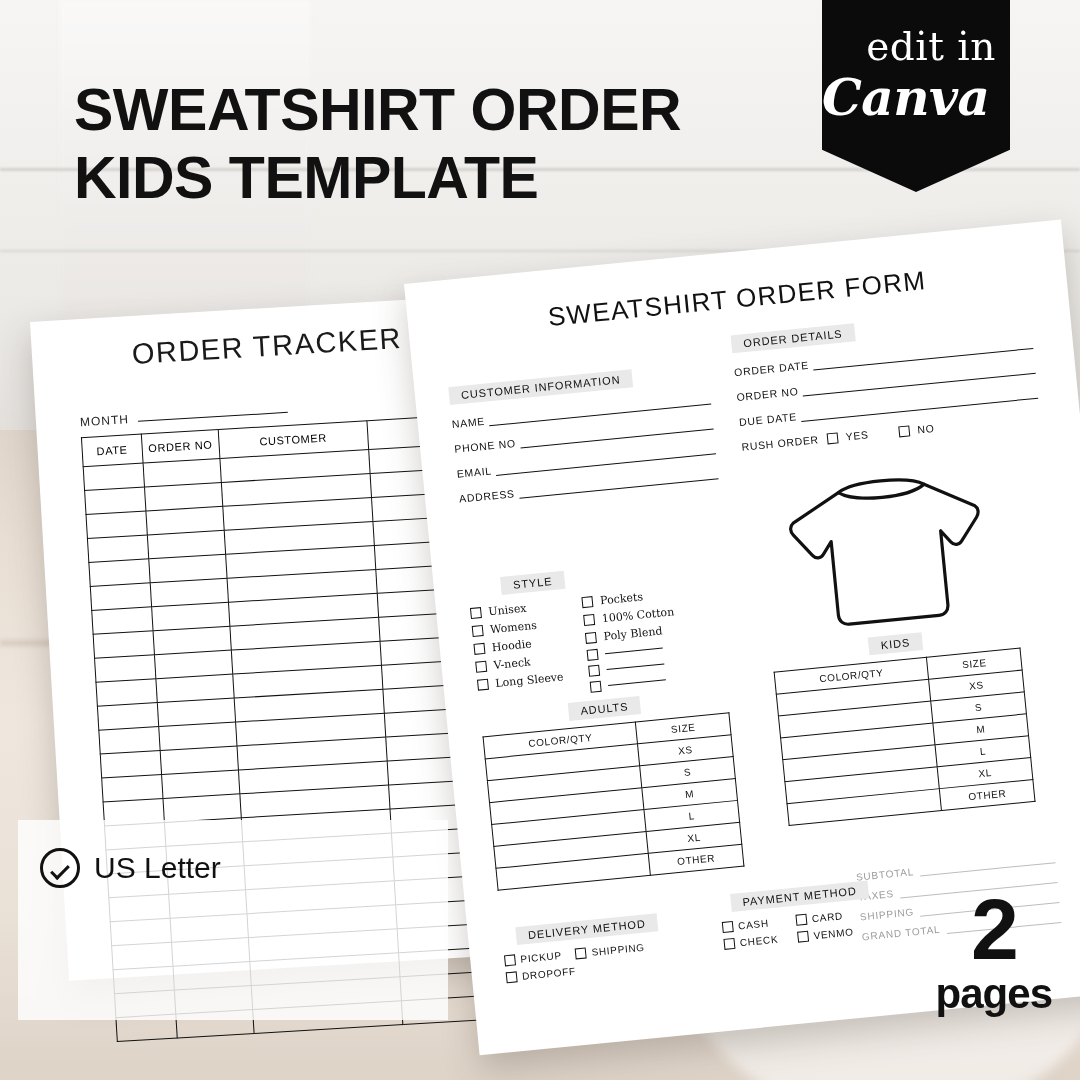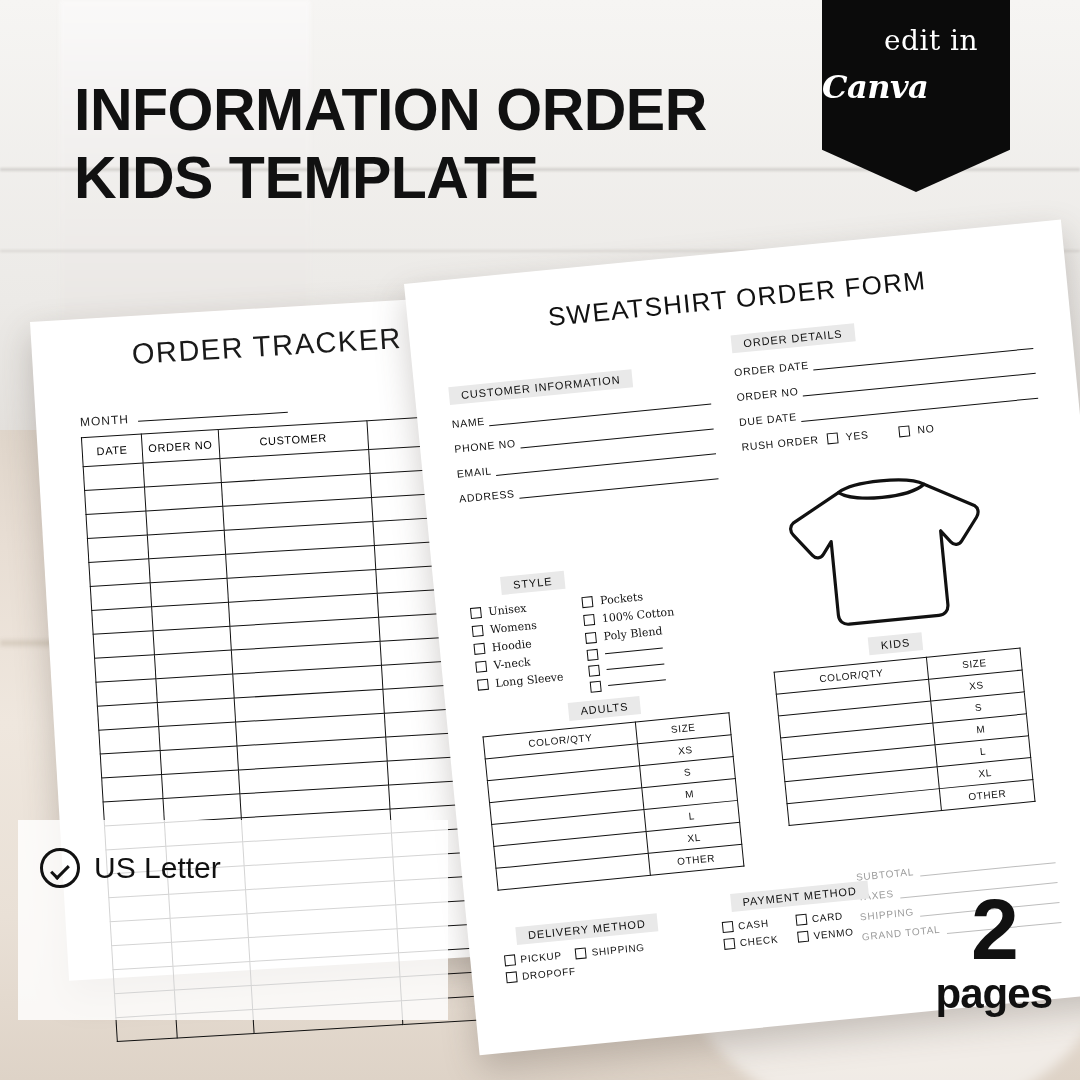--- a/index.html
+++ b/index.html
@@ -31,23 +31,23 @@
 
   
   .headline{position:absolute;left:74px;top:82px;width:700px;
     font-weight:bold;font-size:59px;line-height:.97;letter-spacing:-.5px;color:#111;}
   .headline .l2{display:block;margin-top:11px;}
 
   
   .canva{position:absolute;left:822px;top:0;width:188px;height:192px;background:#0b0b0b;
     clip-path:polygon(0 0,100% 0,100% 78%,50% 100%,0 78%);}
   .canva-edit{position:absolute;left:0;top:24px;width:218px;text-align:center;color:#fff;
-    font-family:"DejaVu Serif",serif;font-size:28px;letter-spacing:.5px;}
+    font-family:"DejaVu Serif",serif;font-size:39px;letter-spacing:.5px;}
   .canva-name{position:absolute;left:0;top:68px;width:164px;text-align:left;color:#fff;
-    font-family:"DejaVu Serif",serif;font-style:italic;font-weight:bold;font-size:32px;letter-spacing:-.5px;}
+    font-family:"DejaVu Serif",serif;font-style:italic;font-weight:bold;font-size:50px;letter-spacing:-.5px;}
 
   
   .sheet{position:absolute;background:#fff;box-shadow:0 14px 34px rgba(80,70,60,.28);}
   .tracker{left:30px;top:322px;width:470px;height:660px;transform:rotate(-3.4deg);transform-origin:top left;}
   .tracker-inner{position:absolute;inset:0;padding:18px 22px;box-sizing:border-box;}
   .tracker-title{font-size:29px;letter-spacing:1.5px;text-align:center;color:#1a1a1a;margin-top:4px;}
   .tr-year{position:absolute;right:46px;top:58px;font-size:12px;letter-spacing:1px;color:#222;}
   .tr-year-line{position:absolute;right:-120px;top:9px;width:118px;height:1px;background:#111;}
   .tr-month{position:absolute;left:44px;top:96px;font-size:12px;letter-spacing:1px;color:#222;}
   .tr-month-line{position:absolute;left:58px;top:9px;width:150px;height:1px;background:#111;}
@@ -117,21 +117,21 @@
   <div class="bg-desk-edge"></div>
   <div class="bg-blob"></div>
   <div class="laptop">
     <div class="laptop-screen"></div>
     <div class="laptop-base"></div>
     <div class="laptop-keys"></div>
   </div>
 </div>
 
 <div class="headline">
-  <span>INFORMATION ORDER</span>
+  <span>SWEATSHIRT ORDER</span>
   <span class="l2">KIDS TEMPLATE</span>
 </div>
 
 <div class="canva">
   <div class="canva-edit">edit in</div>
   <div class="canva-name">Canva</div>
 </div>
 
 <div class="sheet tracker">
   <div class="tracker-inner">

